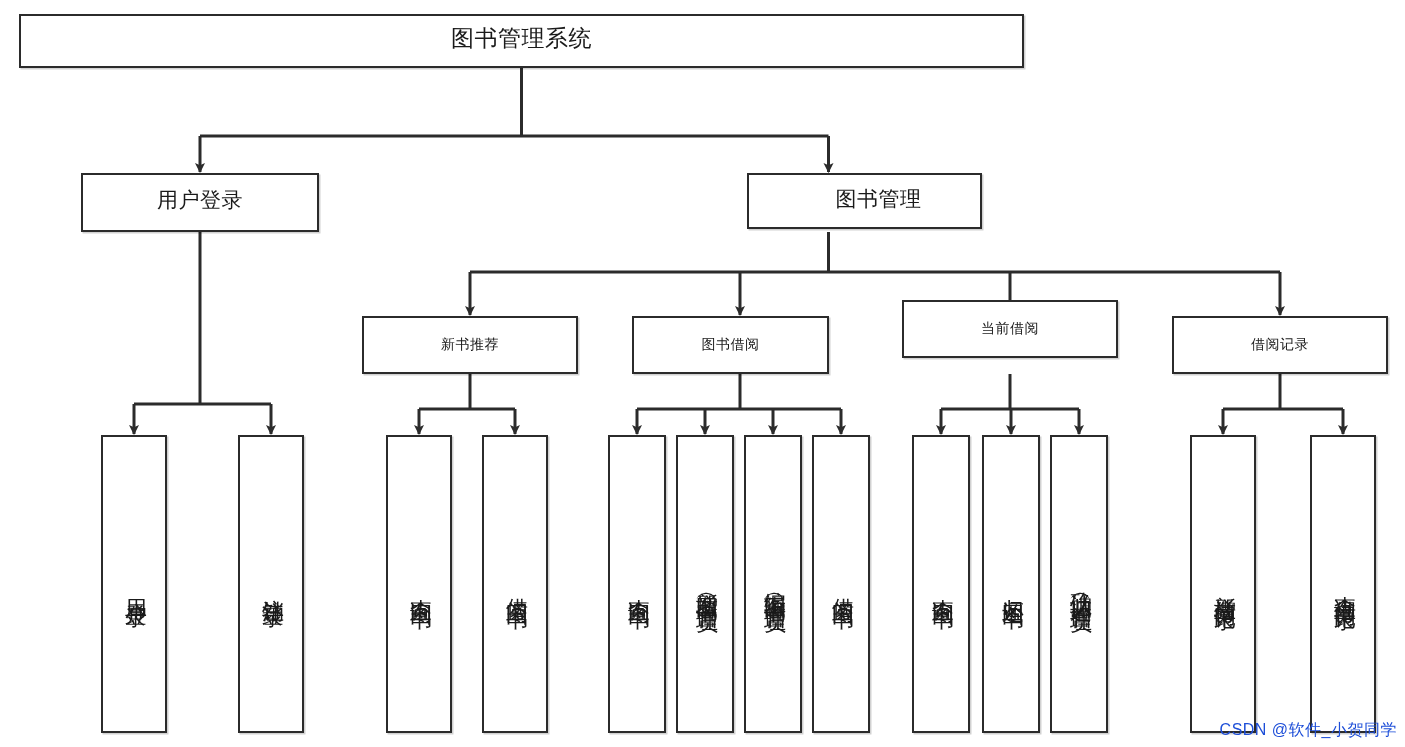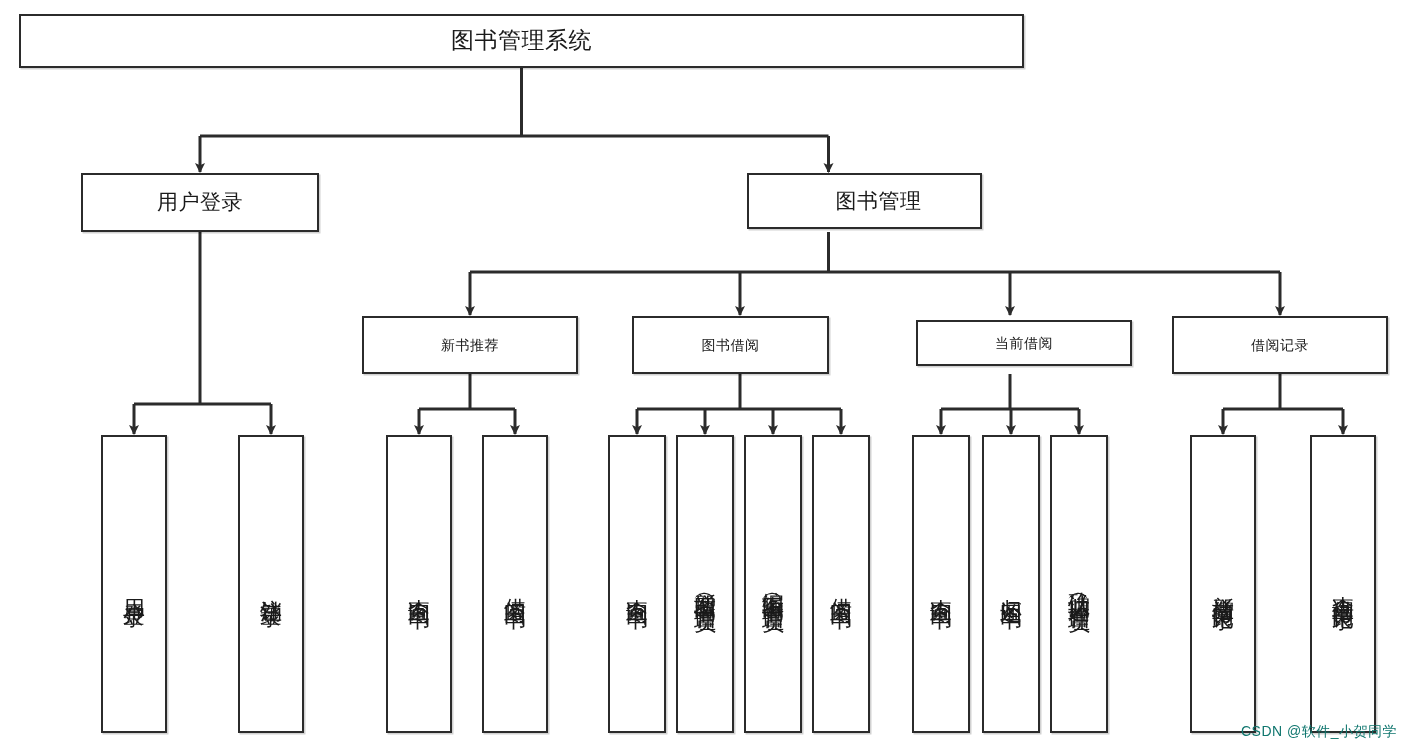--- a/index.html
+++ b/index.html
@@ -20,39 +20,40 @@
     align-items:center;
     justify-content:center;
     color:#1a1a1a;
     box-shadow:1.5px 1.5px 0 rgba(0,0,0,0.18);
   }
   .node .label{
     text-align:left;
     line-height:1.18;
     letter-spacing:0.5px;
     white-space:pre;
+    font-family:Liberation Mono, monospace;
   }
   .lvl0 .label{font-size:23px;}
   .lvl1 .label{font-size:21px;}
   .lvl2 .label{font-size:14px;}
   
   .leaf .label{
     writing-mode:vertical-rl;
     text-orientation:upright;
     font-size:22px;
     letter-spacing:3px;
     line-height:1;
     padding-top:6px;
   }
   svg.links{position:absolute;left:0;top:0;width:1405px;height:747px;pointer-events:none;}
   .wm{
     position:absolute;
     right:8px;bottom:6px;
-    font-size:14px;
-    color:#0f766e;
+    font-size:16px;
+    color:#1d4ed8;
     letter-spacing:0.5px;
     white-space:nowrap;
   }
 </style>
 </head>
 <body>
 
 <div id="diagram">
   <svg class="links" viewBox="0 0 1405 747">
     <defs>
@@ -106,21 +107,21 @@
       </div>
       <div class="node lvl1" style="left: 747px; top: 173px; width: 235px; height: 56px; padding-left: 28px;">
         <span class="label">图书管理</span>
       </div>
       <div class="node lvl2" style="left: 362px; top: 316px; width: 216px; height: 58px;">
         <span class="label">新书推荐</span>
       </div>
       <div class="node lvl2" style="left: 632px; top: 316px; width: 197px; height: 58px;">
         <span class="label">图书借阅</span>
       </div>
-      <div class="node lvl2" style="left: 902px; top: 320px; width: 216px; height: 46px; margin-left: 14px;">
+      <div class="node lvl2" style="left: 902px; top: 300px; width: 216px; height: 58px;">
         <span class="label">当前借阅</span>
       </div>
       <div class="node lvl2" style="left: 1172px; top: 316px; width: 216px; height: 58px;">
         <span class="label">借阅记录</span>
       </div>
       <div class="node lvl3 leaf" style="left: 101px; top: 435px; width: 66px; height: 298px;">
         <span class="label">用户登录</span>
       </div>
       <div class="node lvl3 leaf" style="left: 238px; top: 435px; width: 66px; height: 298px;">
         <span class="label">注销登录</span>

